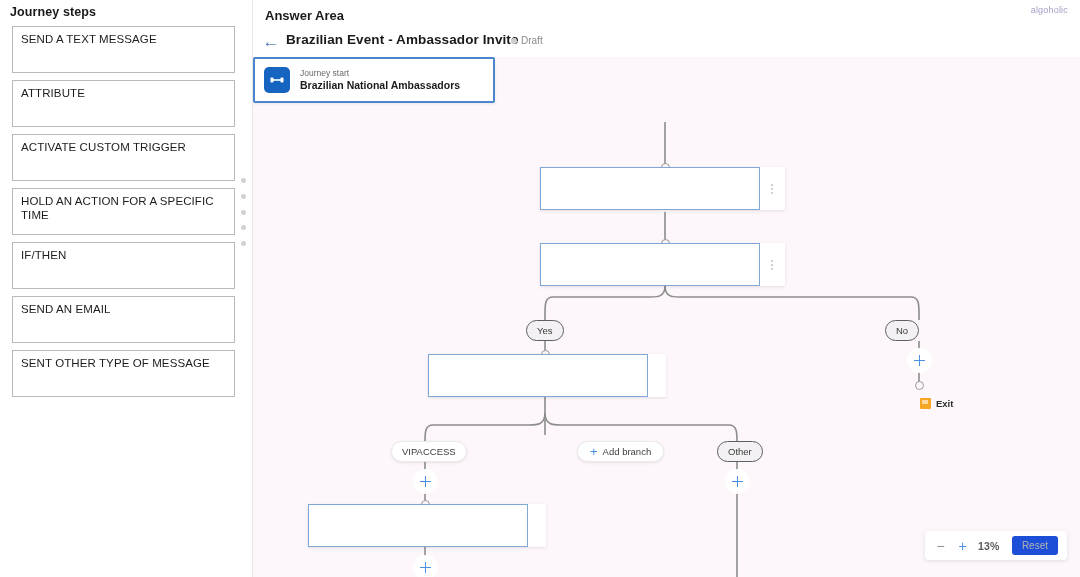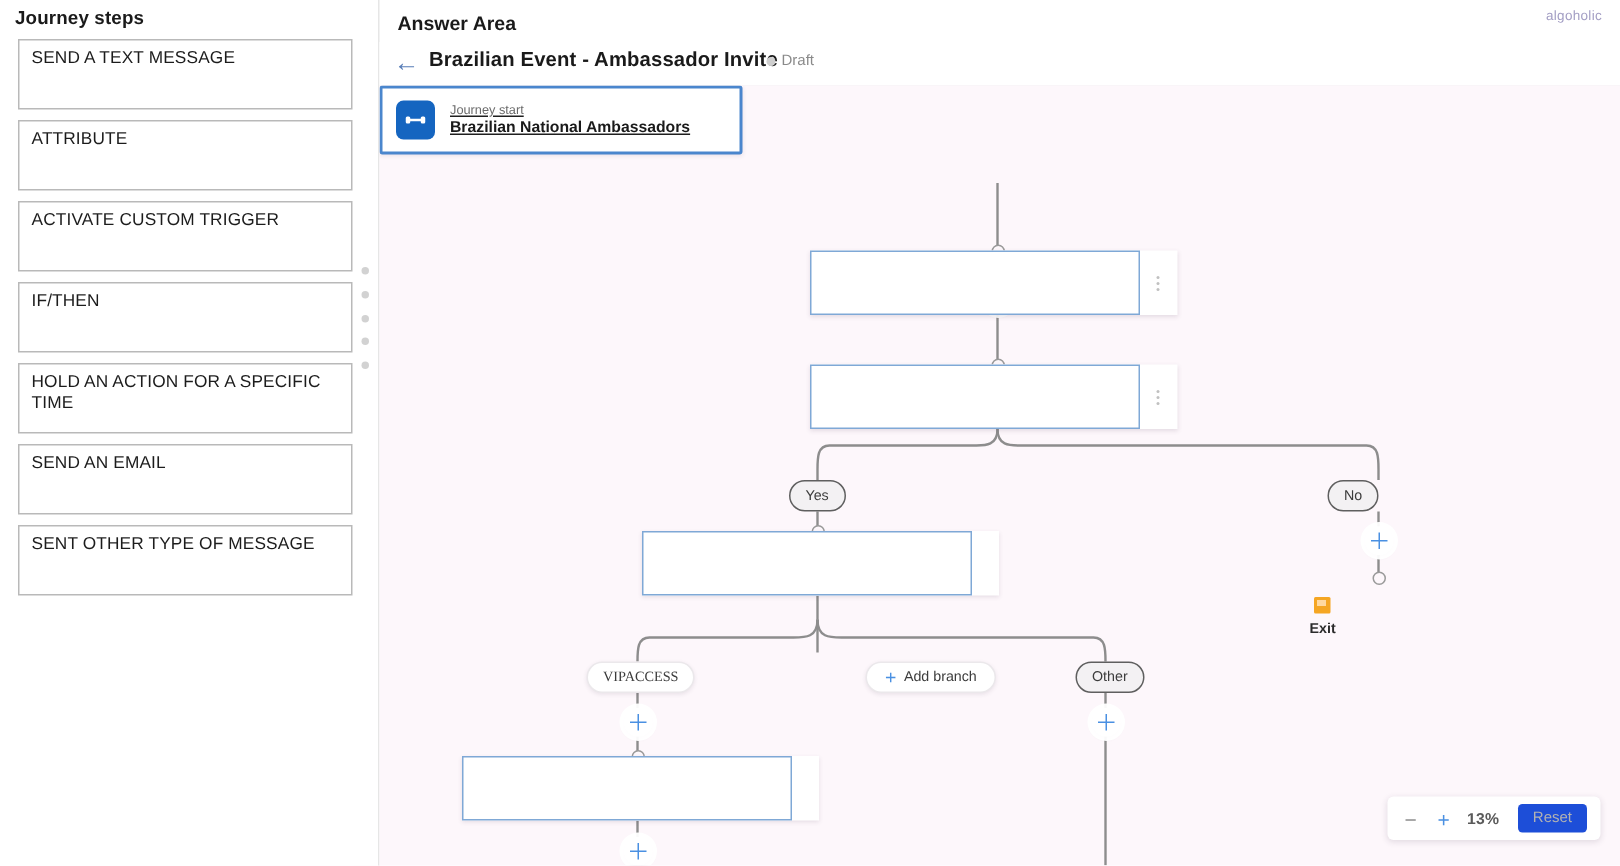--- a/index.html
+++ b/index.html
@@ -178,21 +178,20 @@
     left: 291px; top: 19px;
     width: 242px; height: 46px;
     border: 2px solid #4a86cd;
     border-radius: 2px;
     box-sizing: border-box;
     background: #ffffff;
     display: flex;
     align-items: center;
     padding-left: 9px;
     box-shadow: 0 1px 3px rgba(60,40,70,.10);
-    text-decoration: underline;
   }
   #start-icon {
     width: 26px; height: 26px;
     border-radius: 5px;
     background: #1565c0;
     display: flex;
     align-items: center;
     justify-content: center;
     flex: none;
   }
@@ -271,25 +270,24 @@
   .pill.add-branch .plus-glyph {
     color: #4a90e2;
     font-size: 13px;
     line-height: 1;
     font-weight: 400;
   }
 
   
   #exit-marker {
     position: absolute;
-    left: 620px; top: 341px;
+    left: 667px; top: 341px;
     display: flex;
     align-items: center;
     gap: 5px;
-    flex-direction: column;
   }
   #exit-flag {
     width: 11px; height: 11px;
     background: #f5a623;
     border-radius: 1px;
     position: relative;
     flex: none;
   }
   #exit-flag::after {
     content: "";
@@ -345,22 +343,22 @@
 </style>
 </head>
 <body>
 
 <div id="left-panel">
   <div id="journey-steps-title">Journey steps</div>
   <div id="steps-list">
     <div class="step-card">SEND A TEXT MESSAGE</div>
     <div class="step-card">ATTRIBUTE</div>
     <div class="step-card">ACTIVATE CUSTOM TRIGGER</div>
+    <div class="step-card">HOLD AN ACTION FOR A SPECIFIC TIME</div>
     <div class="step-card">IF/THEN</div>
-    <div class="step-card">HOLD AN ACTION FOR A SPECIFIC TIME</div>
     <div class="step-card">SEND AN EMAIL</div>
     <div class="step-card">SENT OTHER TYPE OF MESSAGE</div>
   </div>
 </div>
 
 <div id="panel-resize-handle">
   <span class="dot"></span>
   <span class="dot"></span>
   <span class="dot"></span>
   <span class="dot"></span>
@@ -462,21 +460,21 @@
     <span id="exit-flag"></span>
     <span id="exit-label">Exit</span>
   </div>
 
   <div class="port" style="left:288px; top:293px;"></div>
 
   <div class="node" style="left:175px; top:297px; width:238px; height:43px;">
     <div class="node-inner" style="width:220px; height:43px;"></div>
   </div>
 
-  <div class="pill soft" style="left:138px; top:384px;font-family:Liberation Serif, serif;">VIPACCESS</div>
+  <div class="pill soft" style="left:138px; top:384px;">VIPACCESS</div>
   <div class="pill soft add-branch" style="left:324px; top:384px;">
     <span class="plus-glyph">+</span>
     <span>Add branch</span>
   </div>
   <div class="pill" style="left:464px; top:384px;">Other</div>
 
   <div class="plus-btn" style="left:163px; top:415px;"></div>
   <div class="plus-btn" style="left:475px; top:415px;"></div>
   <div class="port" style="left:168px; top:443px;"></div>
 

